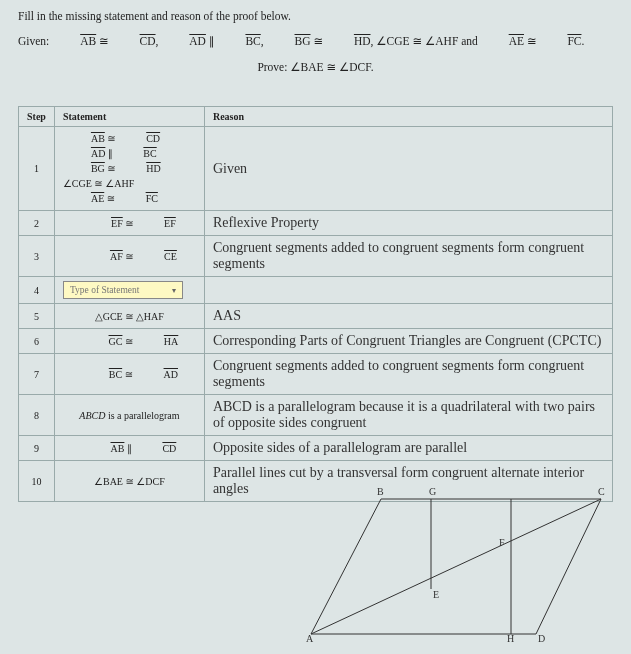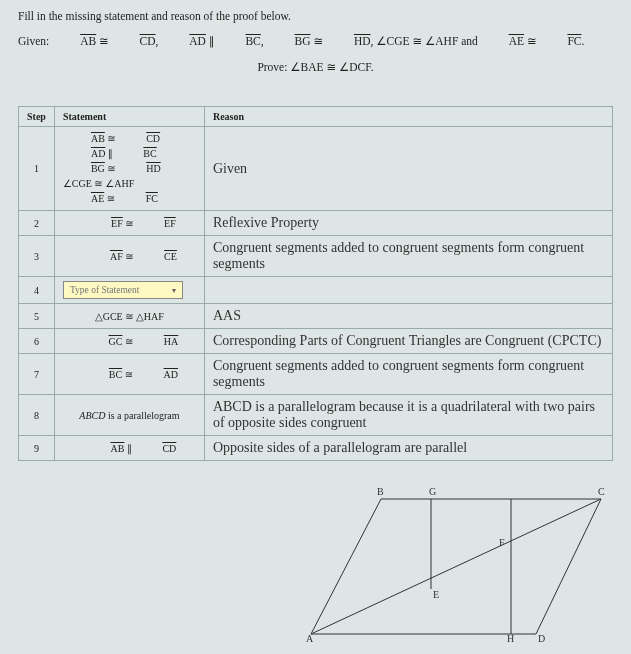--- a/index.html
+++ b/index.html
@@ -130,20 +130,25 @@
     <tr>
       <td class="step">8</td>
       <td class="stmt"><i>ABCD</i><span> is a parallelogram</span></td>
       <td class="reason">ABCD is a parallelogram because it is a quadrilateral with two pairs of opposite sides congruent</td>
     </tr>
     <tr>
       <td class="step">9</td>
       <td class="stmt"><span class="overline">AB</span> ∥ <span class="overline">CD</span></td>
       <td class="reason">Opposite sides of a parallelogram are parallel</td>
     </tr>
+    <tr>
+      <td class="step">10</td>
+      <td class="stmt">∠BAE ≅ ∠DCF</td>
+      <td class="reason">Parallel lines cut by a transversal form congruent alternate interior angles</td>
+    </tr>
   </tbody>
 </table>
 </div>
 
 <svg class="diagram" viewBox="0 0 310 160">
   <g stroke="#333" stroke-width="1" fill="none">
     <polygon points="10,150 80,15 300,15 235,150"></polygon>
     <line x1="130" y1="15" x2="130" y2="105"></line>
     <line x1="210" y1="15" x2="210" y2="150"></line>
     <line x1="10" y1="150" x2="300" y2="15"></line>

